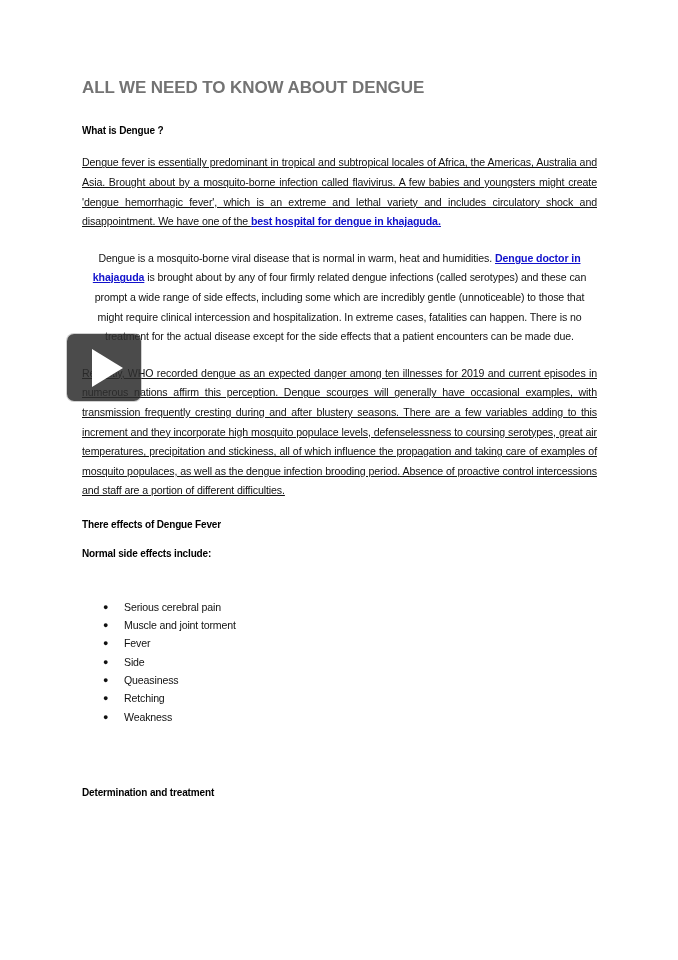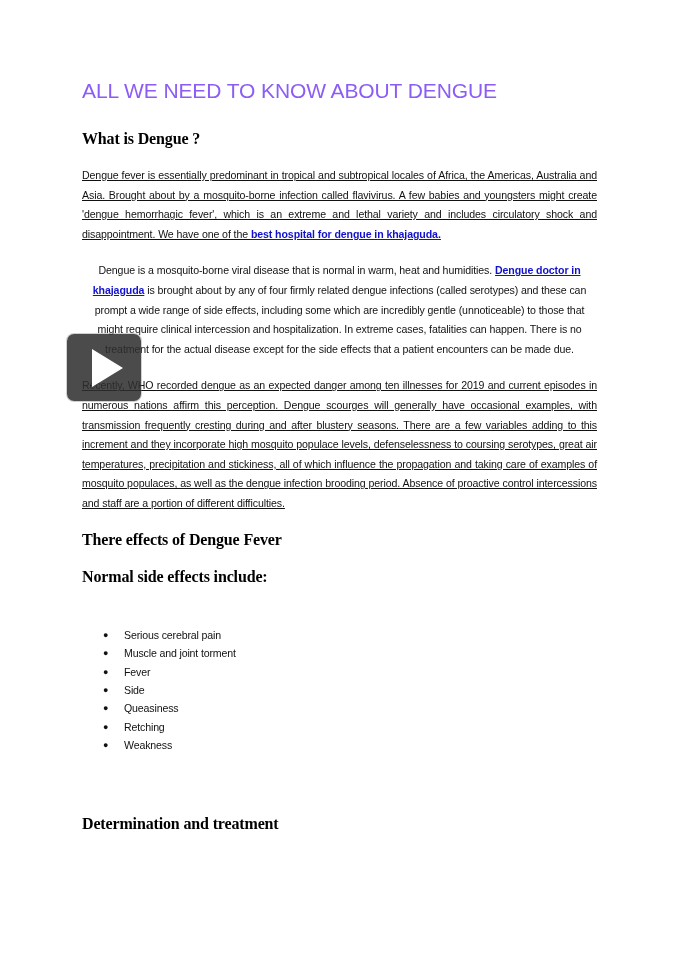--- a/index.html
+++ b/index.html
@@ -23,34 +23,33 @@
     box-sizing: border-box;
     padding: 0;
   }
   .content {
     position: absolute;
     left: 82px;
     top: 78px;
     width: 515px;
   }
   h1.doc-title {
-    font-size: 21px;
-    font-weight: normal;
+    font-size: 17px;
+    font-weight: bold;
     letter-spacing: -0.1px;
     margin: 0 0 26px 0;
     line-height: 1.2;
-    color: #8b5cf6;
+    color: #737373;
   }
   h2.sub-head {
-    font-size: 16px;
+    font-size: 10px;
     font-weight: bold;
     margin: 0 0 16px 0;
     line-height: 1.3;
     letter-spacing: -0.15px;
-    font-family: Liberation Serif, serif;
   }
   p.body-par {
     font-size: 10.6px;
     line-height: 19.6px;
     margin: 0 0 17px 0;
     color: #111;
     letter-spacing: -0.1px;
   }
   p.justify { text-align: justify; text-justify: inter-word; text-decoration: underline; }
   p.left { text-align: center; }

